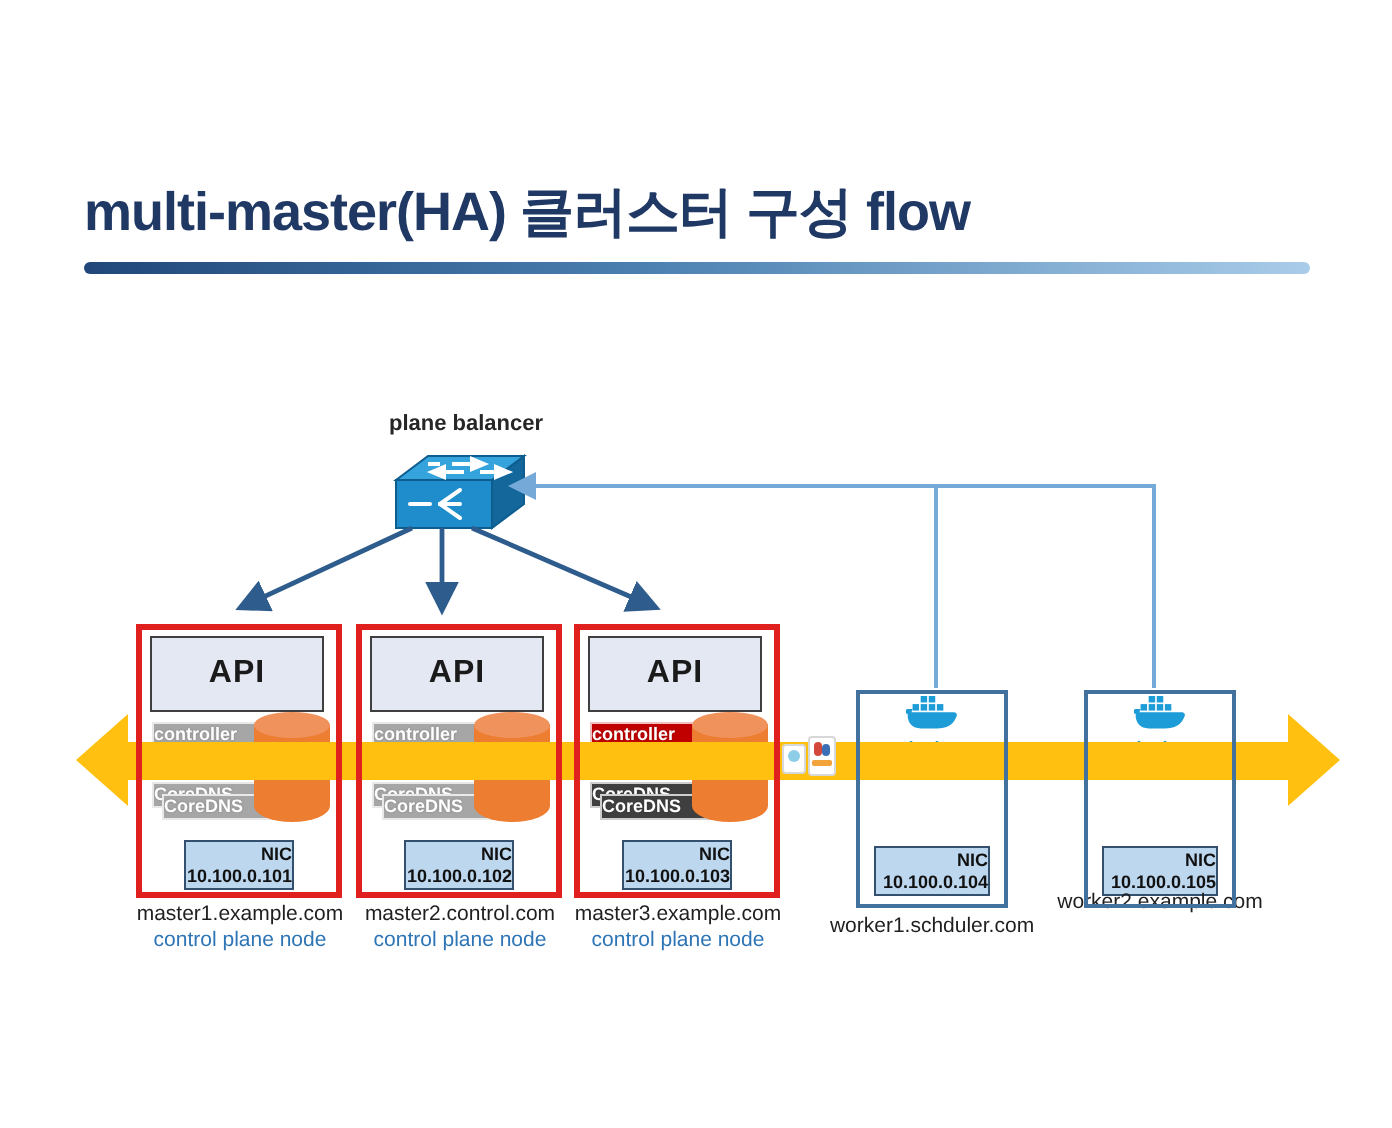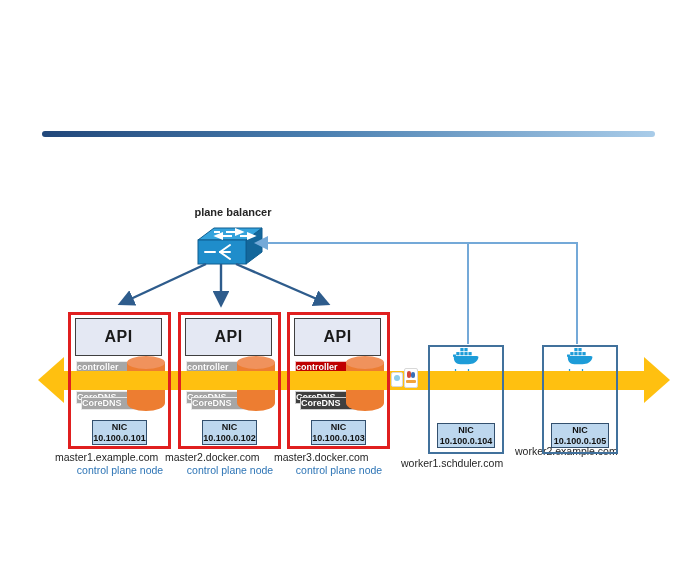--- a/index.html
+++ b/index.html
@@ -40,43 +40,44 @@
   .comp.c0{top:49px;}
   .comp.c1{top:65px;}
   .comp.c2{top:79px;}
   .comp.c3{top:85px;left:13px;z-index:2;}
   .etcd{position:absolute;left:59px;top:44px;width:38px;height:55px;z-index:2;}
   .etcd .body{position:absolute;left:0;top:6px;width:38px;height:49px;background:#ED7D31;border-radius:0 0 19px 19px / 0 0 8px 8px;}
   .etcd .lid{position:absolute;left:0;top:0;width:38px;height:13px;background:#F0925C;border-radius:50%;}
   .etcd .lbl{position:absolute;left:0;top:20px;width:38px;text-align:center;color:#fff;font-size:10px;font-weight:bold;}
   .nic{
     position:absolute;z-index:2;box-sizing:border-box;background:#BDD7EE;border:1px solid #33506E;
-    text-align:center;color:#111;
+    text-align:right;color:#111;
   }
   .nic .nic-name{font-size:9px;font-weight:bold;line-height:11px;padding-top:1px;}
   .nic .nic-ip{font-size:9px;font-weight:bold;line-height:10px;}
-  .host-label{position:absolute;z-index:2;text-align:left;font-size:10.5px;color:#1f1f1f;white-space:nowrap;}
+  .host-label{position:absolute;z-index:2;text-align:center;font-size:10.5px;color:#1f1f1f;white-space:nowrap;}
   .role-label{position:absolute;z-index:2;text-align:center;font-size:10.5px;color:#2E75B6;white-space:nowrap;}
   
   .docker-wrap{position:absolute;z-index:2;text-align:center;}
   .docker-word{font-size:9px;font-weight:bold;color:#1D9CD8;line-height:9px;}
   
   .lb-label{position:absolute;left:176px;top:206px;width:114px;text-align:center;font-size:11px;font-weight:bold;color:#262626;z-index:2;}
   .lb-icon{position:absolute;left:196px;top:224px;width:70px;height:42px;z-index:2;}
   
   .wires{position:absolute;left:0;top:0;width:696px;height:564px;z-index:4;pointer-events:none;}
   
   .plug{position:absolute;z-index:2;background:#fff;border:1px solid #d8d8d8;border-radius:2px;}
   .plug .dot{position:absolute;border-radius:50%;}
 </style>
 </head>
 <body>
 
 <div class="canvas">
 
+  <div class="title">multi-master(HA) 클러스터 구성 flow</div>
   <div class="title-rule"></div>
 
   <div class="band"></div>
   <div class="band-head left"></div>
   <div class="band-head right"></div>
 
   <div class="node" style="left:68px;top:312px;width:103px;height:137px;">
     <div class="api-box">API</div>
     <div class="comp c0" style="background-color: rgb(166, 166, 166);">controller</div>
     <div class="comp c1" style="background-color: rgb(166, 166, 166);">schduler</div>
@@ -106,41 +107,41 @@
       <div class="body"></div>
         <div class="lid"></div>
       <div class="lbl">etcd</div>
     </div>
     <div class="nic" style="left:24px;top:108px;width:55px;height:25px;">
       <div class="nic-name">NIC</div>
       <div class="nic-ip">10.100.0.102</div>
     </div>
   </div>
   <div class="node-frame master-frame" style="left:178px;top:312px;width:103px;height:137px;"></div>
-  <div class="host-label" style="left:165px;top:451px;width:130px;">master2.docker.com</div>
+  <div class="host-label" style="left:165px;top:451px;width:130px;">master2.control.com</div>
   <div class="role-label" style="left:165px;top:464px;width:130px;">control plane node</div>
 
   <div class="node" style="left:287px;top:312px;width:103px;height:137px;">
     <div class="api-box">API</div>
     <div class="comp c0" style="background-color: rgb(192, 0, 0);">controller</div>
     <div class="comp c1" style="background-color: rgb(106, 168, 79);">schduler</div>
     <div class="comp c2" style="background-color: rgb(63, 63, 63);">CoreDNS</div>
     <div class="comp c3" style="background-color: rgb(63, 63, 63);">CoreDNS</div>
     <div class="etcd">
       <div class="body"></div>
         <div class="lid"></div>
       <div class="lbl">etcd</div>
     </div>
     <div class="nic" style="left:24px;top:108px;width:55px;height:25px;">
       <div class="nic-name">NIC</div>
       <div class="nic-ip">10.100.0.103</div>
     </div>
   </div>
   <div class="node-frame master-frame" style="left:287px;top:312px;width:103px;height:137px;"></div>
-  <div class="host-label" style="left:274px;top:451px;width:130px;">master3.docker.com</div>
+  <div class="host-label" style="left:274px;top:451px;width:130px;">master3.example.com</div>
   <div class="role-label" style="left:274px;top:464px;width:130px;">control plane node</div>
 
   <div class="node" style="left:428px;top:345px;width:76px;height:109px;">
     <div class="docker-wrap" style="left:0;top:3px;width:76px;">
       <svg width="26" height="17" viewBox="0 0 32 21">
         <g fill="#1D9CD8">
           <rect x="9" y="0" width="4" height="4"></rect>
             <rect x="14" y="0" width="4" height="4"></rect>
           <rect x="4" y="5" width="4" height="4"></rect>
             <rect x="9" y="5" width="4" height="4"></rect>

